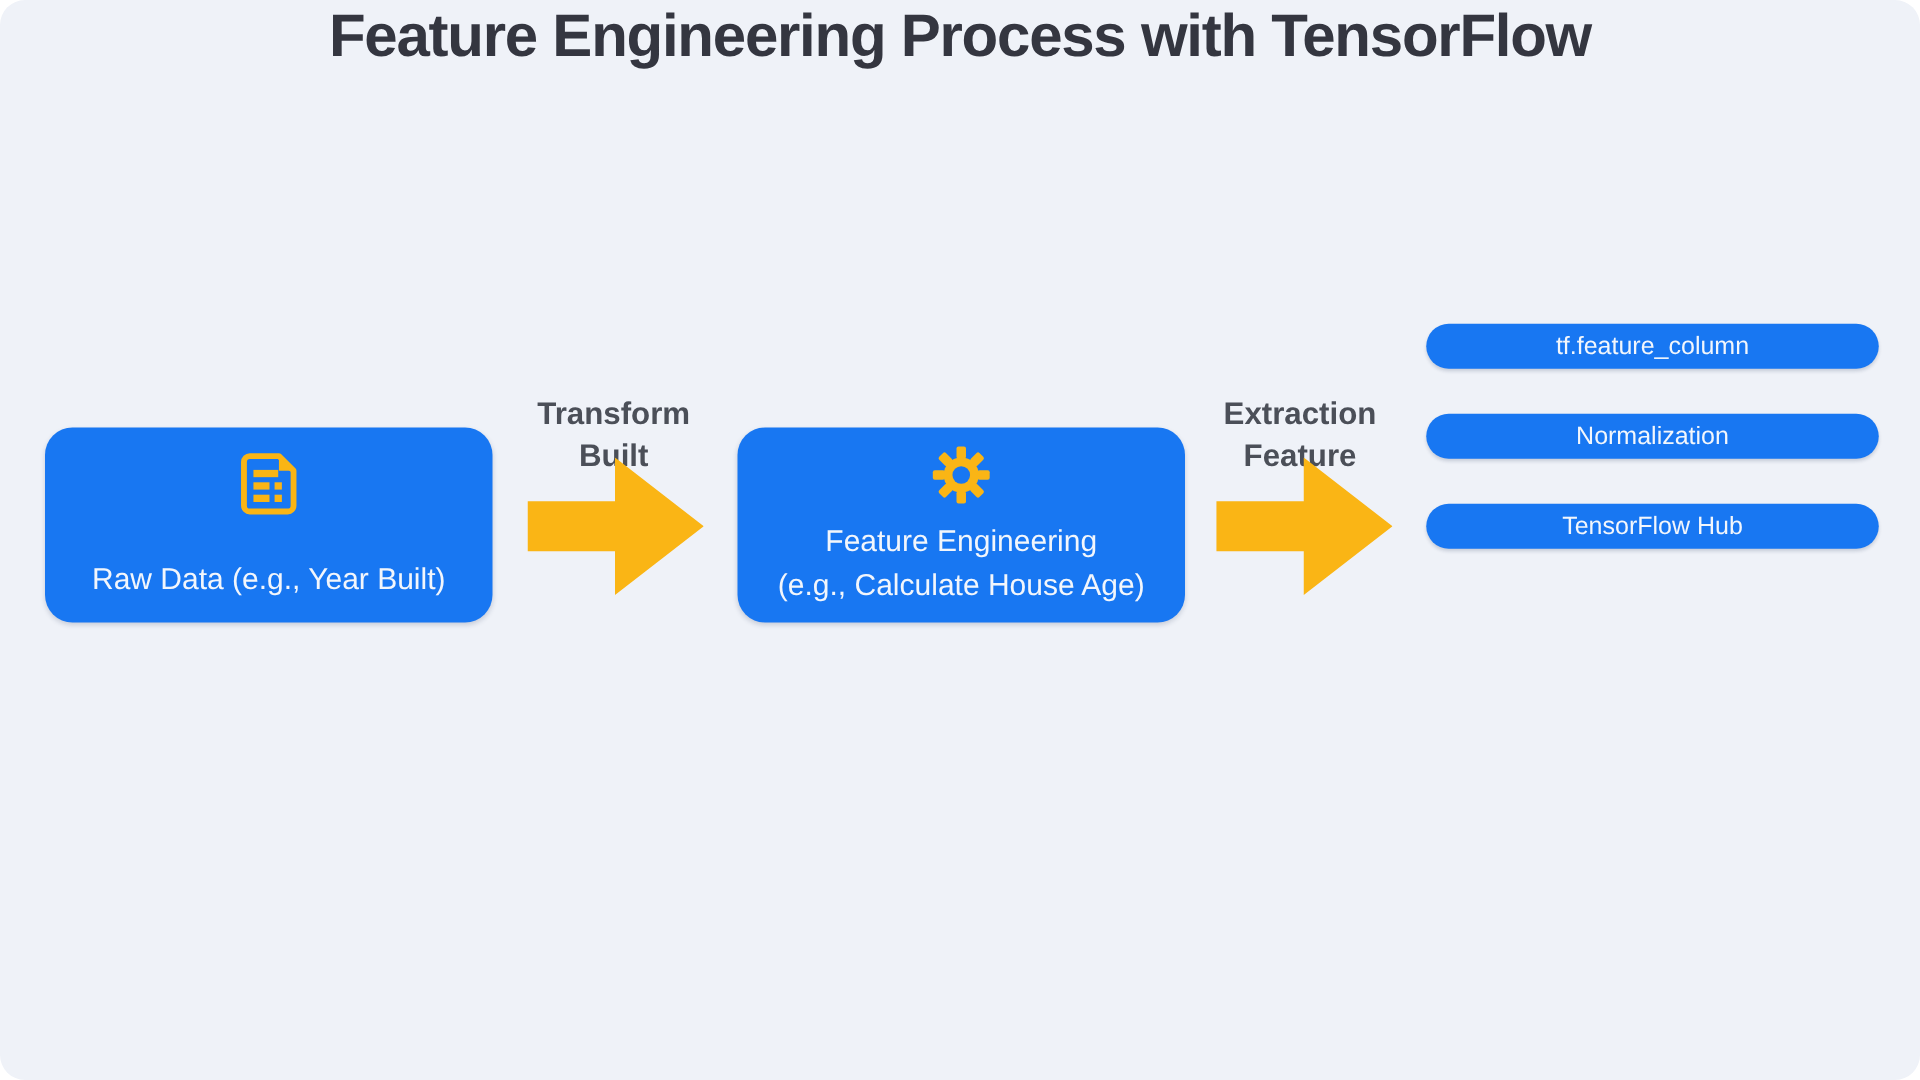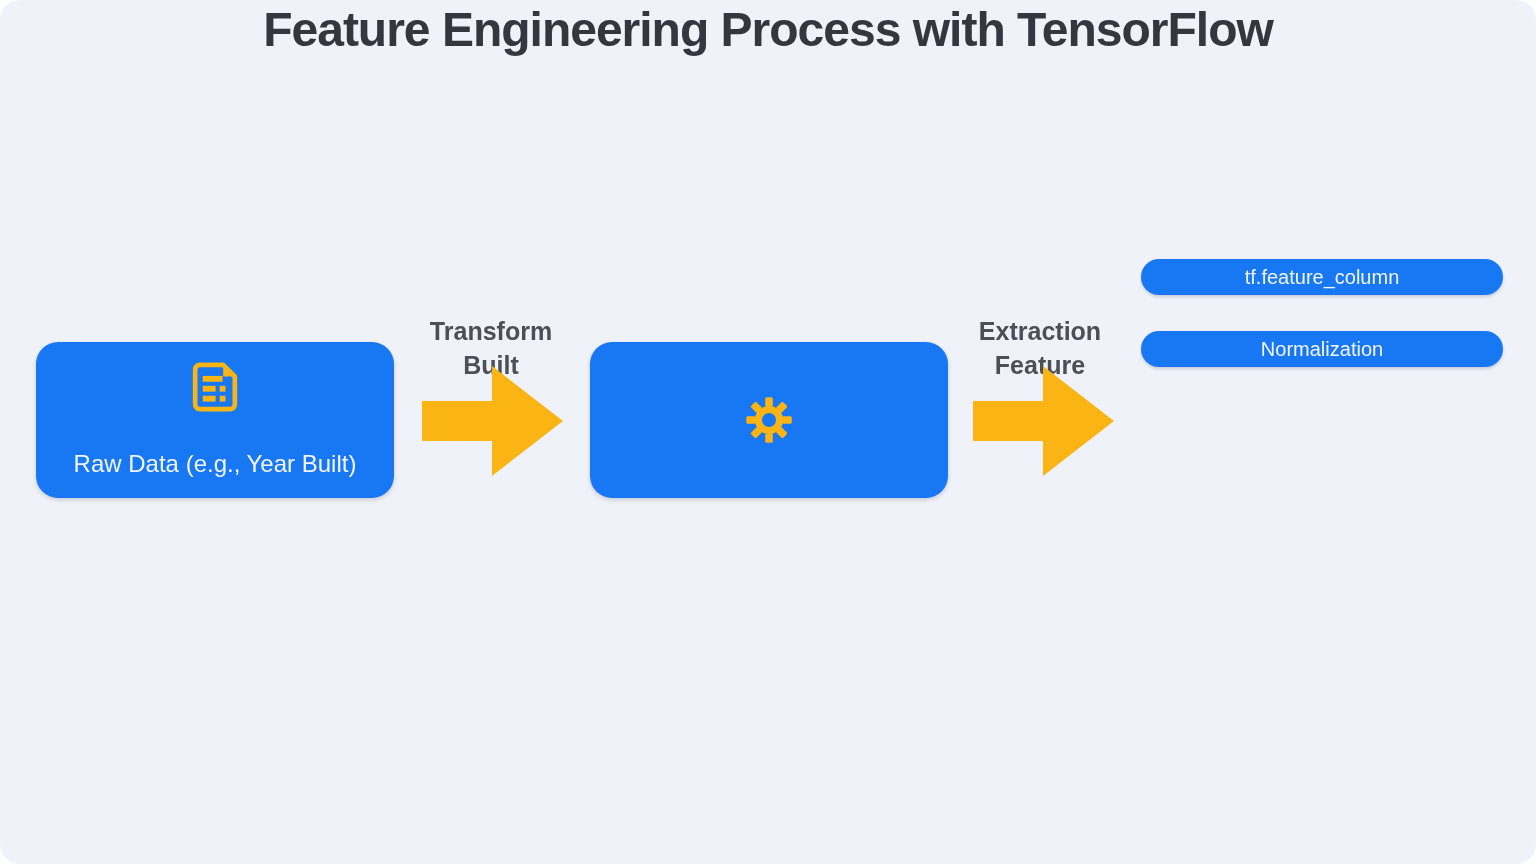--- a/index.html
+++ b/index.html
@@ -145,28 +145,33 @@
           <rect x="20.5" y="3" width="7" height="9" rx="1.5" transform="rotate(45 24 24)"></rect>
           <rect x="20.5" y="3" width="7" height="9" rx="1.5" transform="rotate(90 24 24)"></rect>
           <rect x="20.5" y="3" width="7" height="9" rx="1.5" transform="rotate(135 24 24)"></rect>
           <rect x="20.5" y="3" width="7" height="9" rx="1.5" transform="rotate(225 24 24)"></rect>
           <rect x="20.5" y="3" width="7" height="9" rx="1.5" transform="rotate(270 24 24)"></rect>
           <rect x="20.5" y="3" width="7" height="9" rx="1.5" transform="rotate(315 24 24)"></rect>
         </g>
         <circle class="ico-hole" cx="24" cy="24" r="6.5"></circle>
       </svg>
     </span>
+    <div class="node-label">
+      <div>Feature Engineering</div>
+      <div>(e.g., Calculate House Age)</div>
+    </div>
   </div>
 
   <div class="arrow-label arrow-label-2">
     <div>Extraction</div>
     <div>Feature</div>
   </div>
   <svg class="arrow arrow-2" width="141" height="110" viewBox="0 0 141 110" aria-hidden="true">
     <polygon points="0,35 70,35 70,0 141,55 70,110 70,75 0,75"></polygon>
   </svg>
 
   <div class="pills">
     <div class="pill">tf.feature_column</div>
     <div class="pill">Normalization</div>
+    <div class="pill">TensorFlow Hub</div>
   </div>
 
 </div>
 
 </body></html>

